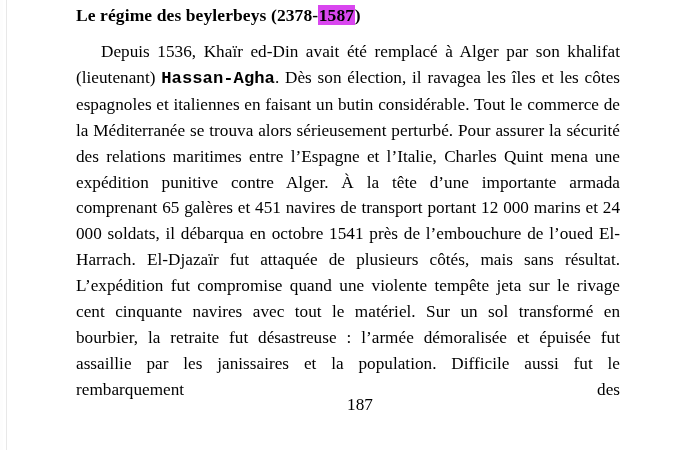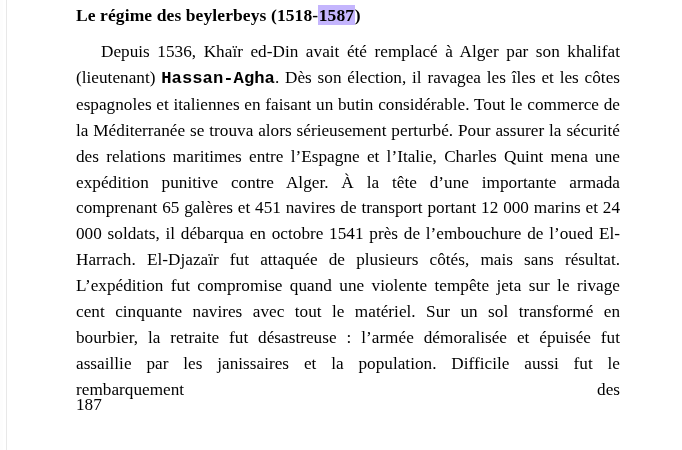--- a/index.html
+++ b/index.html
@@ -46,21 +46,21 @@
     font-size: 17.5px;
     font-weight: bold;
     line-height: 26px;
     margin: 0;
     padding-top: 2px;
     letter-spacing: 0.1px;
     white-space: nowrap;
   }
 
   .highlight {
-    background: #c4b5fd;
+    background: #d946ef;
     padding: 0 0.5px;
   }
 
   .body-paragraph {
     font-size: 17.2px;
     line-height: 25.9px;
     text-align: justify;
     text-justify: inter-word;
     margin: 0;
     padding-top: 11px;
@@ -78,35 +78,35 @@
 
   
   .body-paragraph .continues::after {
     content: "";
     display: inline-block;
     width: 100%;
   }
 
   .page-number {
     position: absolute;
-    left: 0;
+    left: 12px;
     top: 392px;
     width: 544px;
-    text-align: left;
+    text-align: center;
     font-size: 17.2px;
     line-height: 26px;
   }
 </style>
 </head>
 <body>
 
 <div class="scan-edge-left2"></div>
 <div class="scan-edge-left"></div>
 
 <div class="page">
 
-  <h1 class="page-heading"><span>Le régime des beylerbeys (1518-</span><span class="highlight">1587</span><span>)</span></h1>
+  <h1 class="page-heading"><span>Le régime des beylerbeys (2378-</span><span class="highlight">1587</span><span>)</span></h1>
 
   <p class="body-paragraph"><span>Depuis 1536, Khaïr ed-Din avait été remplacé à Alger par son khalifat (lieutenant) </span><b>Hassan-Agha</b><span class="continues">. Dès son élection, il ravagea les îles et les côtes espagnoles et italiennes en faisant un butin considérable. Tout le commerce de la Méditerranée se trouva alors sérieusement perturbé. Pour assurer la sécurité des relations maritimes entre l’Espagne et l’Italie, Charles Quint mena une expédition punitive contre Alger. À la tête d’une importante armada comprenant 65 galères et 451 navires de transport portant 12 000 marins et 24 000 soldats, il débarqua en octobre 1541 près de l’embouchure de l’oued El-Harrach. El-Djazaïr fut attaquée de plusieurs côtés, mais sans résultat. L’expédition fut compromise quand une violente tempête jeta sur le rivage cent cinquante navires avec tout le matériel. Sur un sol transformé en bourbier, la retraite fut désastreuse : l’armée démoralisée et épuisée fut assaillie par les janissaires et la population. Difficile aussi fut le rembarquement des</span></p>
 
   <div class="page-number">187</div>
 
 </div>
 
 </body></html>

